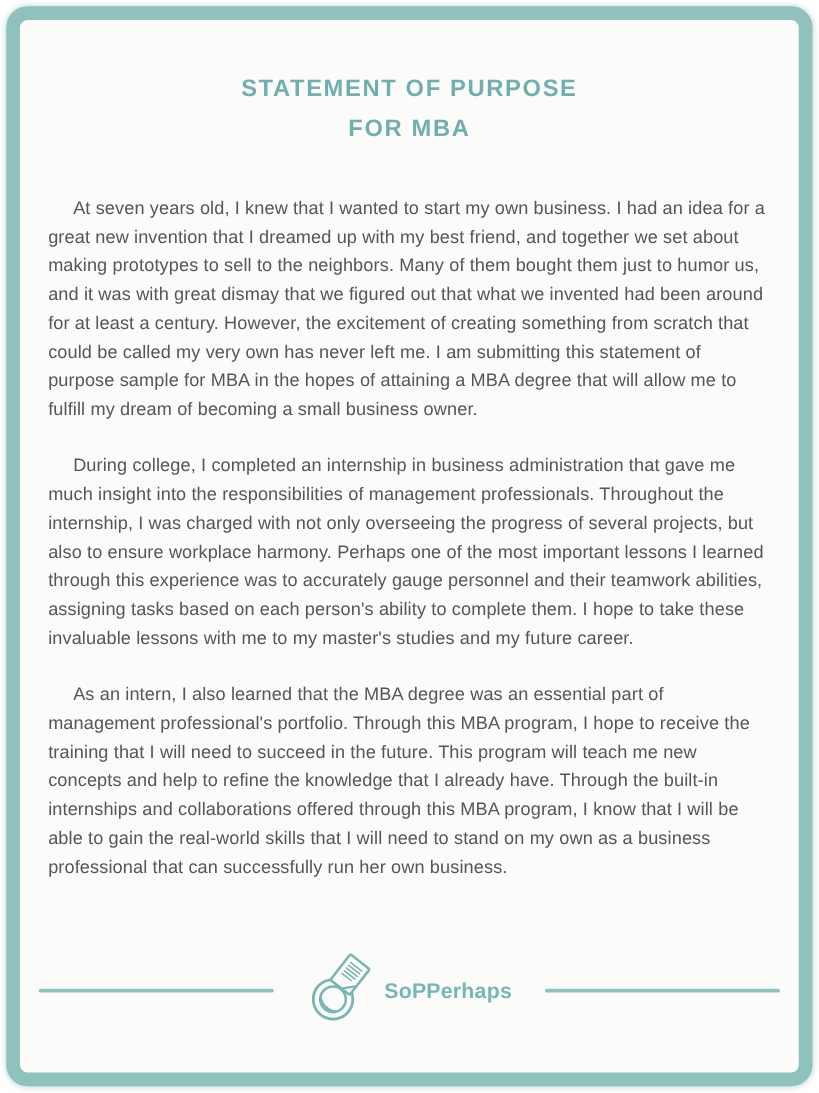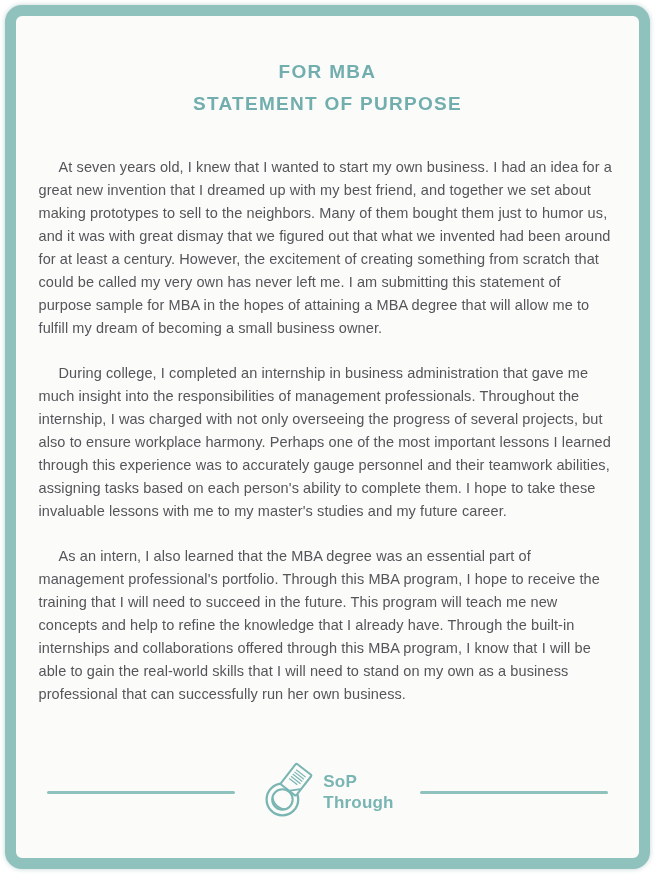--- a/index.html
+++ b/index.html
@@ -64,38 +64,38 @@
     border-radius: 2px;
   }
   .logo {
     display: flex;
     align-items: center;
     margin: 0 26px;
   }
   .logo-icon { display: inline-flex; }
   .logo-text {
     display: flex;
-    flex-direction: column;
+    flex-direction: row;
     margin-left: 8px;
     color: #79B5B2;
     font-size: 17px;
     font-weight: bold;
     line-height: 21px;
     letter-spacing: 0.2px;
   }
 </style>
 </head>
 <body>
 
 <div class="canvas">
   <div class="page">
 
     <h1 class="title">
+      <span>STATEMENT OF PURPOSE</span>
       <span>FOR MBA</span>
-      <span>STATEMENT OF PURPOSE</span>
     </h1>
 
     <div class="content">
       <p>At seven years old, I knew that I wanted to start my own business. I had an idea for a great new invention that I dreamed up with my best friend, and together we set about making prototypes to sell to the neighbors. Many of them bought them just to humor us, and it was with great dismay that we figured out that what we invented had been around for at least a century. However, the excitement of creating something from scratch that could be called my very own has never left me. I am submitting this statement of purpose sample for MBA in the hopes of attaining a MBA degree that will allow me to fulfill my dream of becoming a small business owner.</p>
       <p>During college, I completed an internship in business administration that gave me much insight into the responsibilities of management professionals. Throughout the internship, I was charged with not only overseeing the progress of several projects, but also to ensure workplace harmony. Perhaps one of the most important lessons I learned through this experience was to accurately gauge personnel and their teamwork abilities, assigning tasks based on each person's ability to complete them. I hope to take these invaluable lessons with me to my master's studies and my future career.</p>
       <p>As an intern, I also learned that the MBA degree was an essential part of management professional's portfolio. Through this MBA program, I hope to receive the training that I will need to succeed in the future. This program will teach me new concepts and help to refine the knowledge that I already have. Through the built-in internships and collaborations offered through this MBA program, I know that I will be able to gain the real-world skills that I will need to stand on my own as a business professional that can successfully run her own business.</p>
     </div>
 
     <div class="footer">
       <span class="rule"></span>
@@ -116,21 +116,21 @@
               <line x1="30" y1="11.5" x2="43" y2="11.5" stroke="#79B5B2" stroke-width="1.3"></line>
               <line x1="30" y1="14.5" x2="43" y2="14.5" stroke="#79B5B2" stroke-width="1.3"></line>
               <line x1="30" y1="17.5" x2="43" y2="17.5" stroke="#79B5B2" stroke-width="1.3"></line>
               <line x1="30" y1="20.5" x2="41" y2="20.5" stroke="#79B5B2" stroke-width="1.3"></line>
               <path d="M46.5 22 L38.5 30.5" stroke="#79B5B2" stroke-width="2"></path>
             </g>
           </svg>
         </span>
         <span class="logo-text">
           <span>SoP</span>
-          <span>Through</span>
+          <span>Perhaps</span>
         </span>
       </div>
 
       <span class="rule"></span>
     </div>
 
   </div>
 </div>
 
 </body></html>

